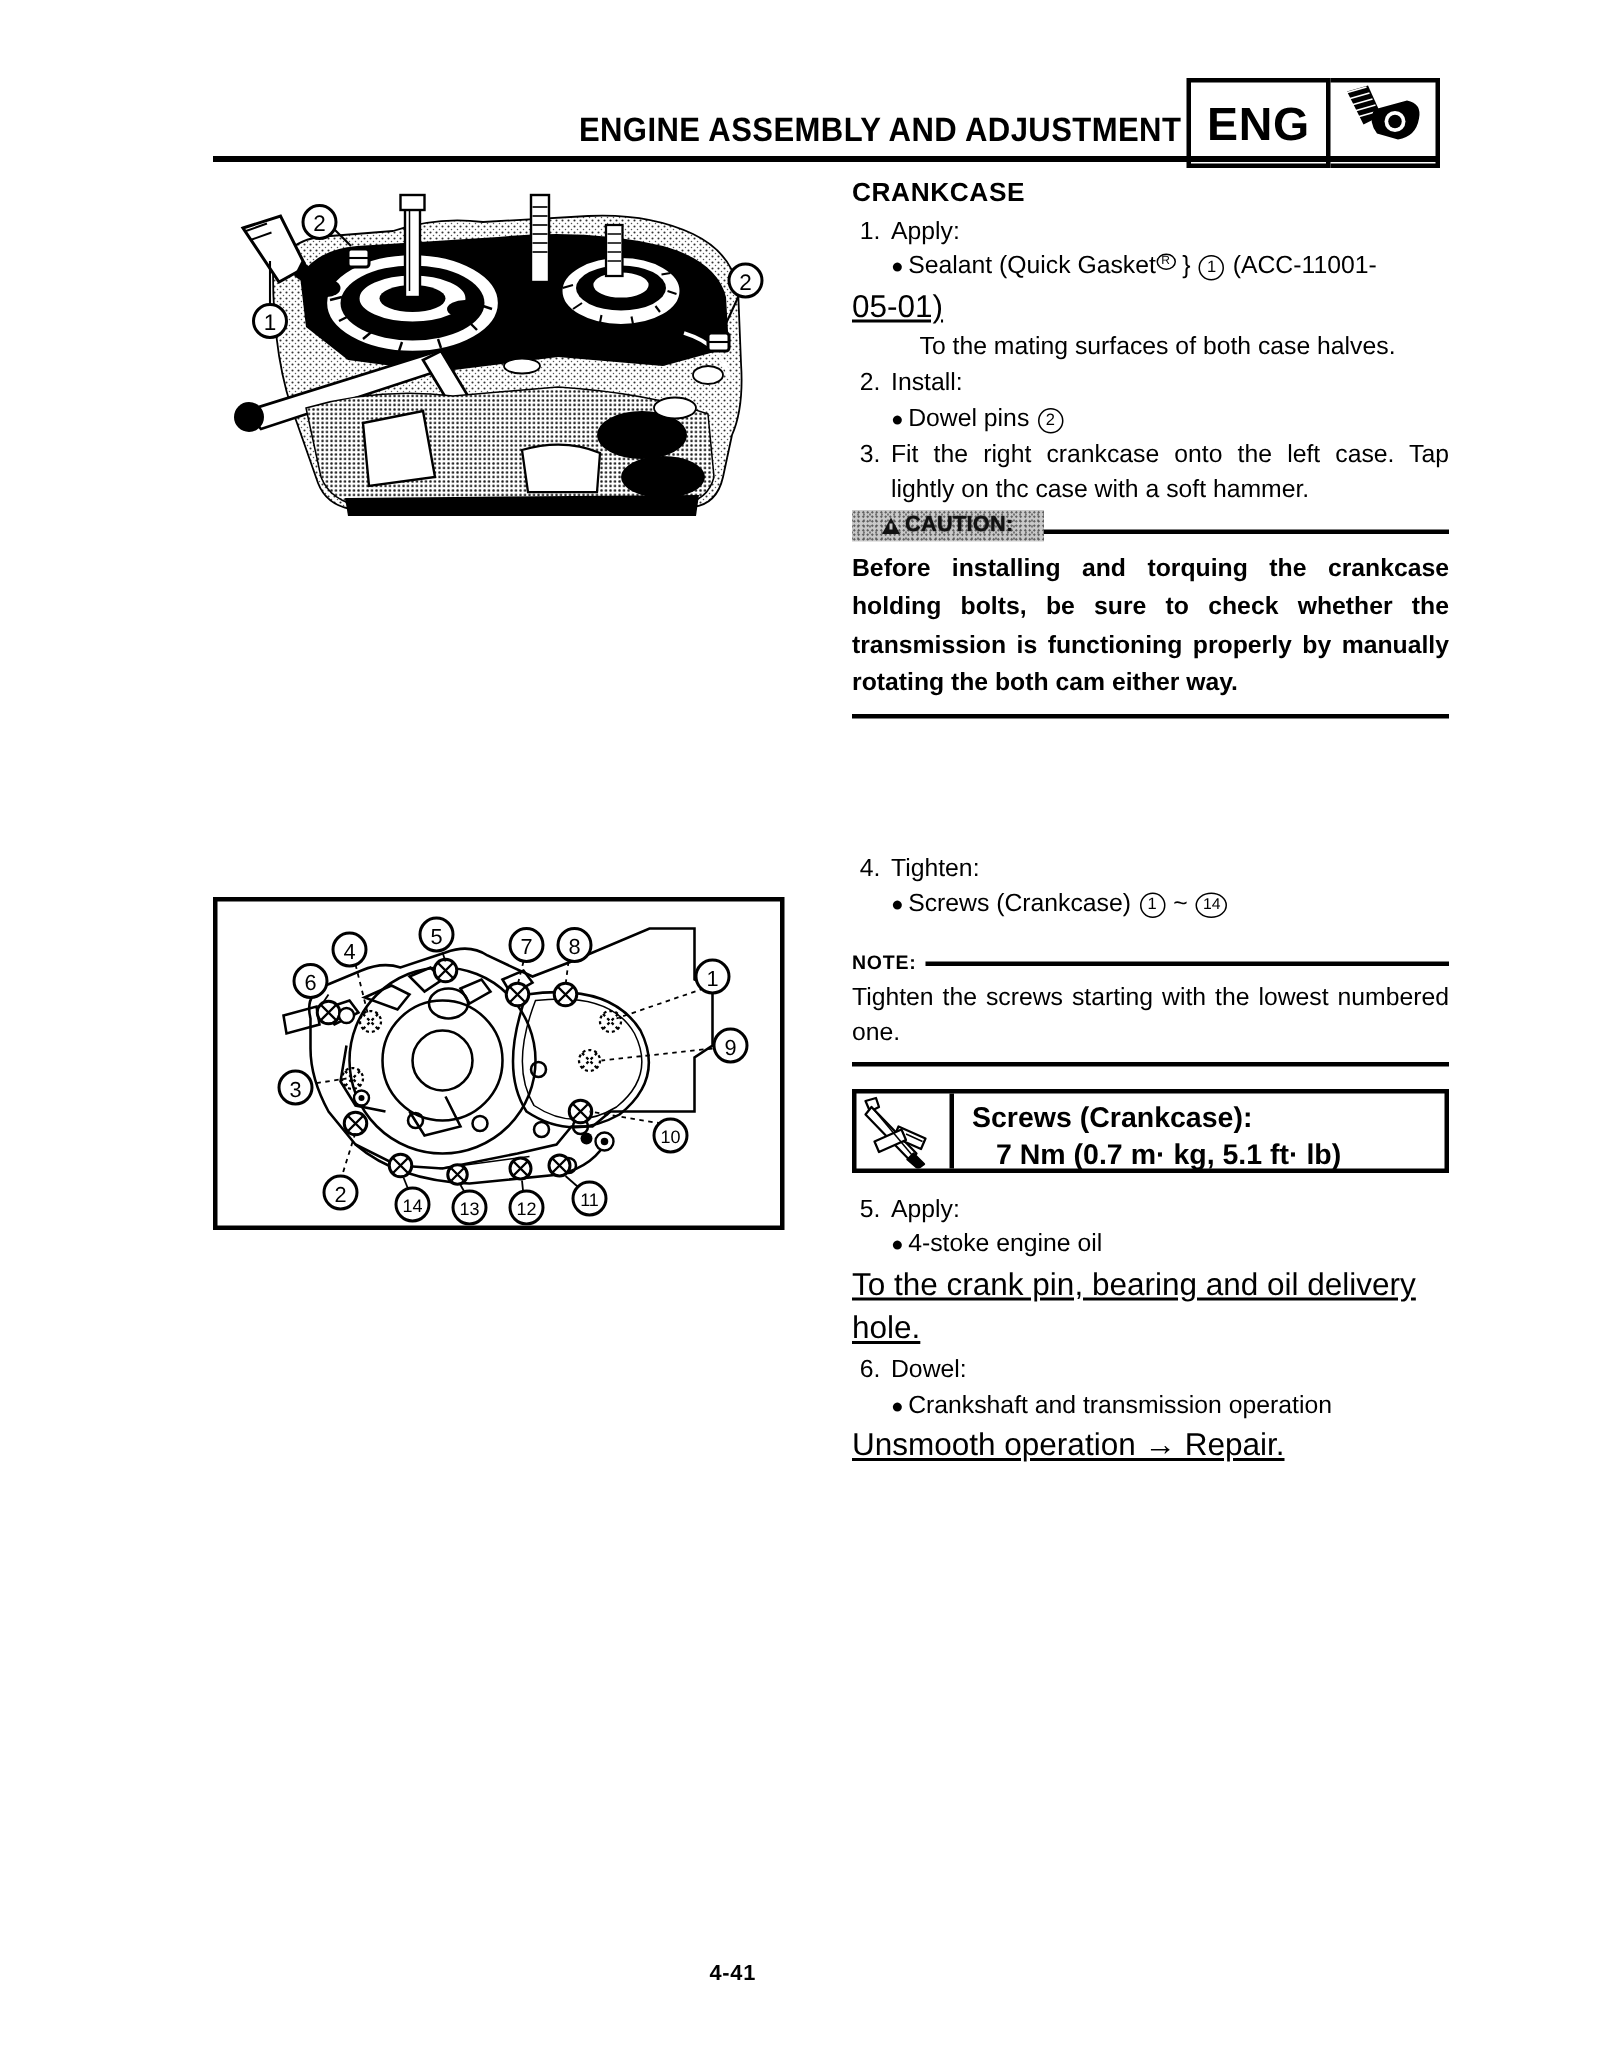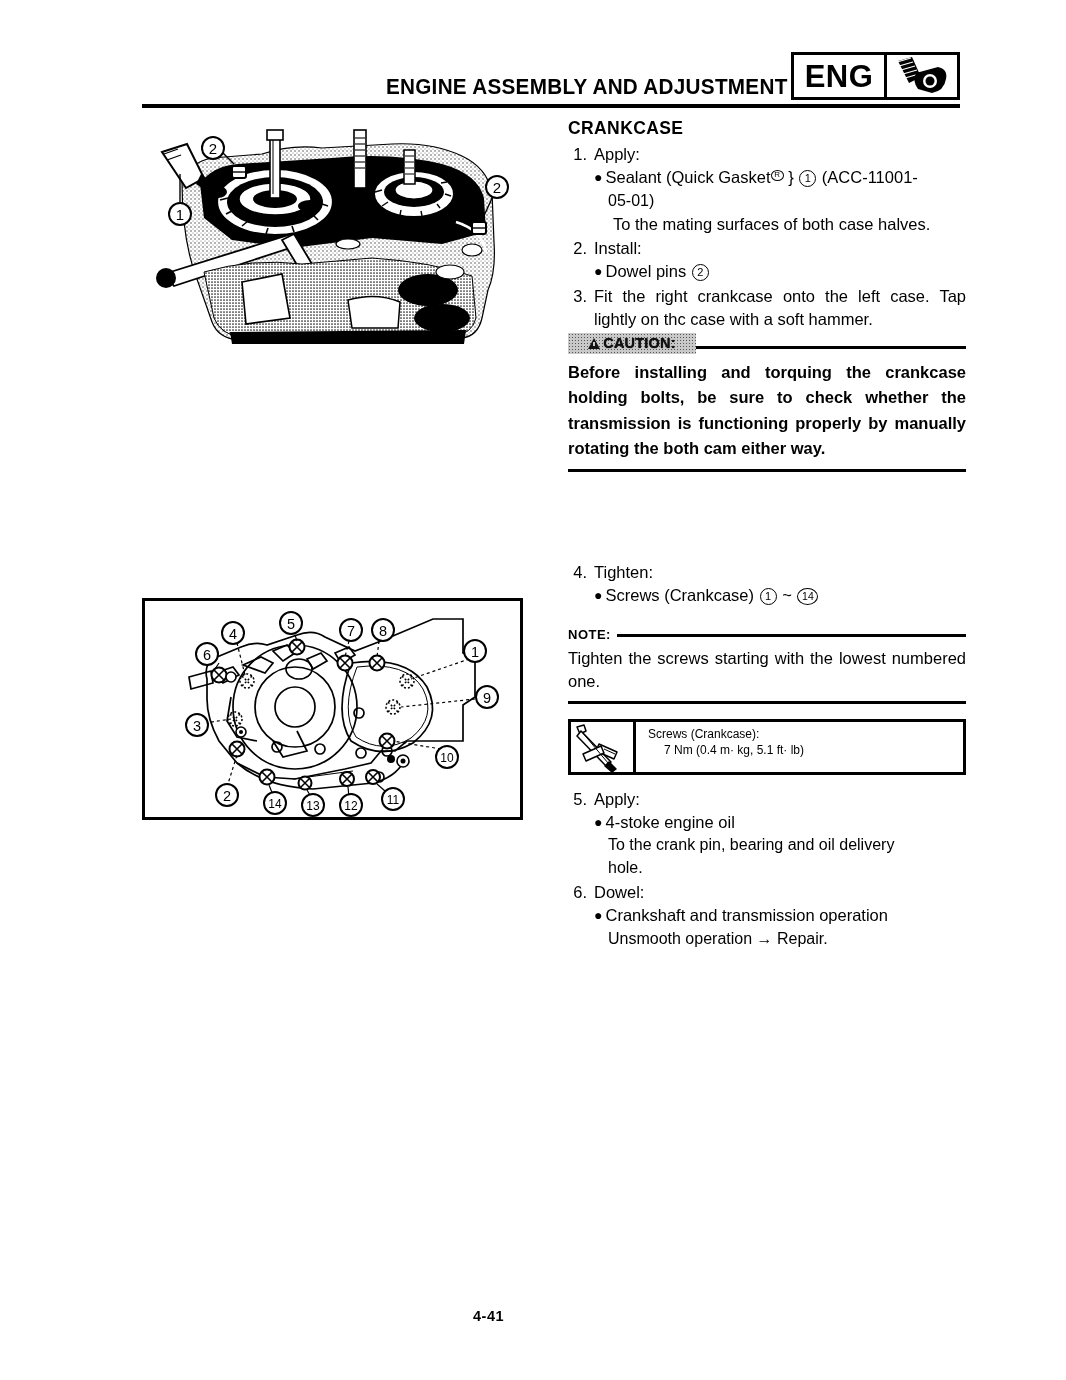--- a/index.html
+++ b/index.html
@@ -32,21 +32,21 @@
     font-weight: bold;
     letter-spacing: 0.3px;
     white-space: nowrap;
     transform: scaleX(0.92);
     transform-origin: right bottom;
   }
   #eng-badge {
     position: absolute;
     right: 0px;
     top: 0px;
-    height: 48px;
+    height: 60px;
     display: flex;
     align-items: stretch;
   }
   #eng-badge-text {
     border: 3px solid #000;
     width: 90px;
     display: flex;
     align-items: center;
     justify-content: center;
     font-size: 31px;
@@ -121,23 +121,23 @@
     line-height: 1.42;
     margin-left: 26px;
   }
   .bullet-dot {
     flex: 0 0 auto;
     padding-right: 3px;
     font-size: 14px;
     line-height: 1.6;
   }
   .cont-line {
-    font-size: 16px;
+    font-size: 21px;
     line-height: 1.42;
-    margin-left: 40px;
+    text-decoration: underline;
   }
   .cont-line-2 {
     font-size: 16.5px;
     line-height: 1.42;
     margin-left: 45px;
   }
   .justify {
     text-align: justify;
     text-align-last: left;
   }
@@ -266,22 +266,22 @@
     box-sizing: border-box;
   }
   #torque-icon-cell {
     flex: 0 0 62px;
     border-right: 3px solid #000;
     position: relative;
   }
   #torque-text-cell {
     flex: 1 1 auto;
     padding: 4px 0 0 12px;
-    font-size: 12px;
-    font-weight: normal;
+    font-size: 19px;
+    font-weight: bold;
     line-height: 1.35;
   }
   #torque-value { padding-left: 16px; }
 
   
   #page-number {
     position: absolute;
     left: 0;
     top: 1308px;
     width: 977px;
@@ -668,21 +668,21 @@
           <path d="M38 40 L45 47 L41 50 L34 44 Z" fill="#000"></path>
           <path d="M28 22 L46 30 L43 37 L25 29 Z" fill="#fff"></path>
           <path d="M12 32 L30 24 L33 31 L15 39 Z" fill="#fff"></path>
           <line x1="11" y1="10" x2="37" y2="41" stroke="#000" stroke-width="1"></line>
           <line x1="33" y1="27" x2="44" y2="32" stroke="#000" stroke-width="1"></line>
         </g>
       </svg>
     </div>
     <div id="torque-text-cell">
       <div>Screws (Crankcase):</div>
-      <div id="torque-value">7 Nm (0.4 m· kg, 5.1 ft· lb)</div>
+      <div id="torque-value">7 Nm (0.7 m· kg, 5.1 ft· lb)</div>
     </div>
   </div>
 
   <div style="height:12px"></div>
   <div class="step">
     <div class="step-num">5.</div>
     <div class="step-body">Apply:</div>
   </div>
   <div class="bullet-line">
     <span class="bullet-dot">●</span>

